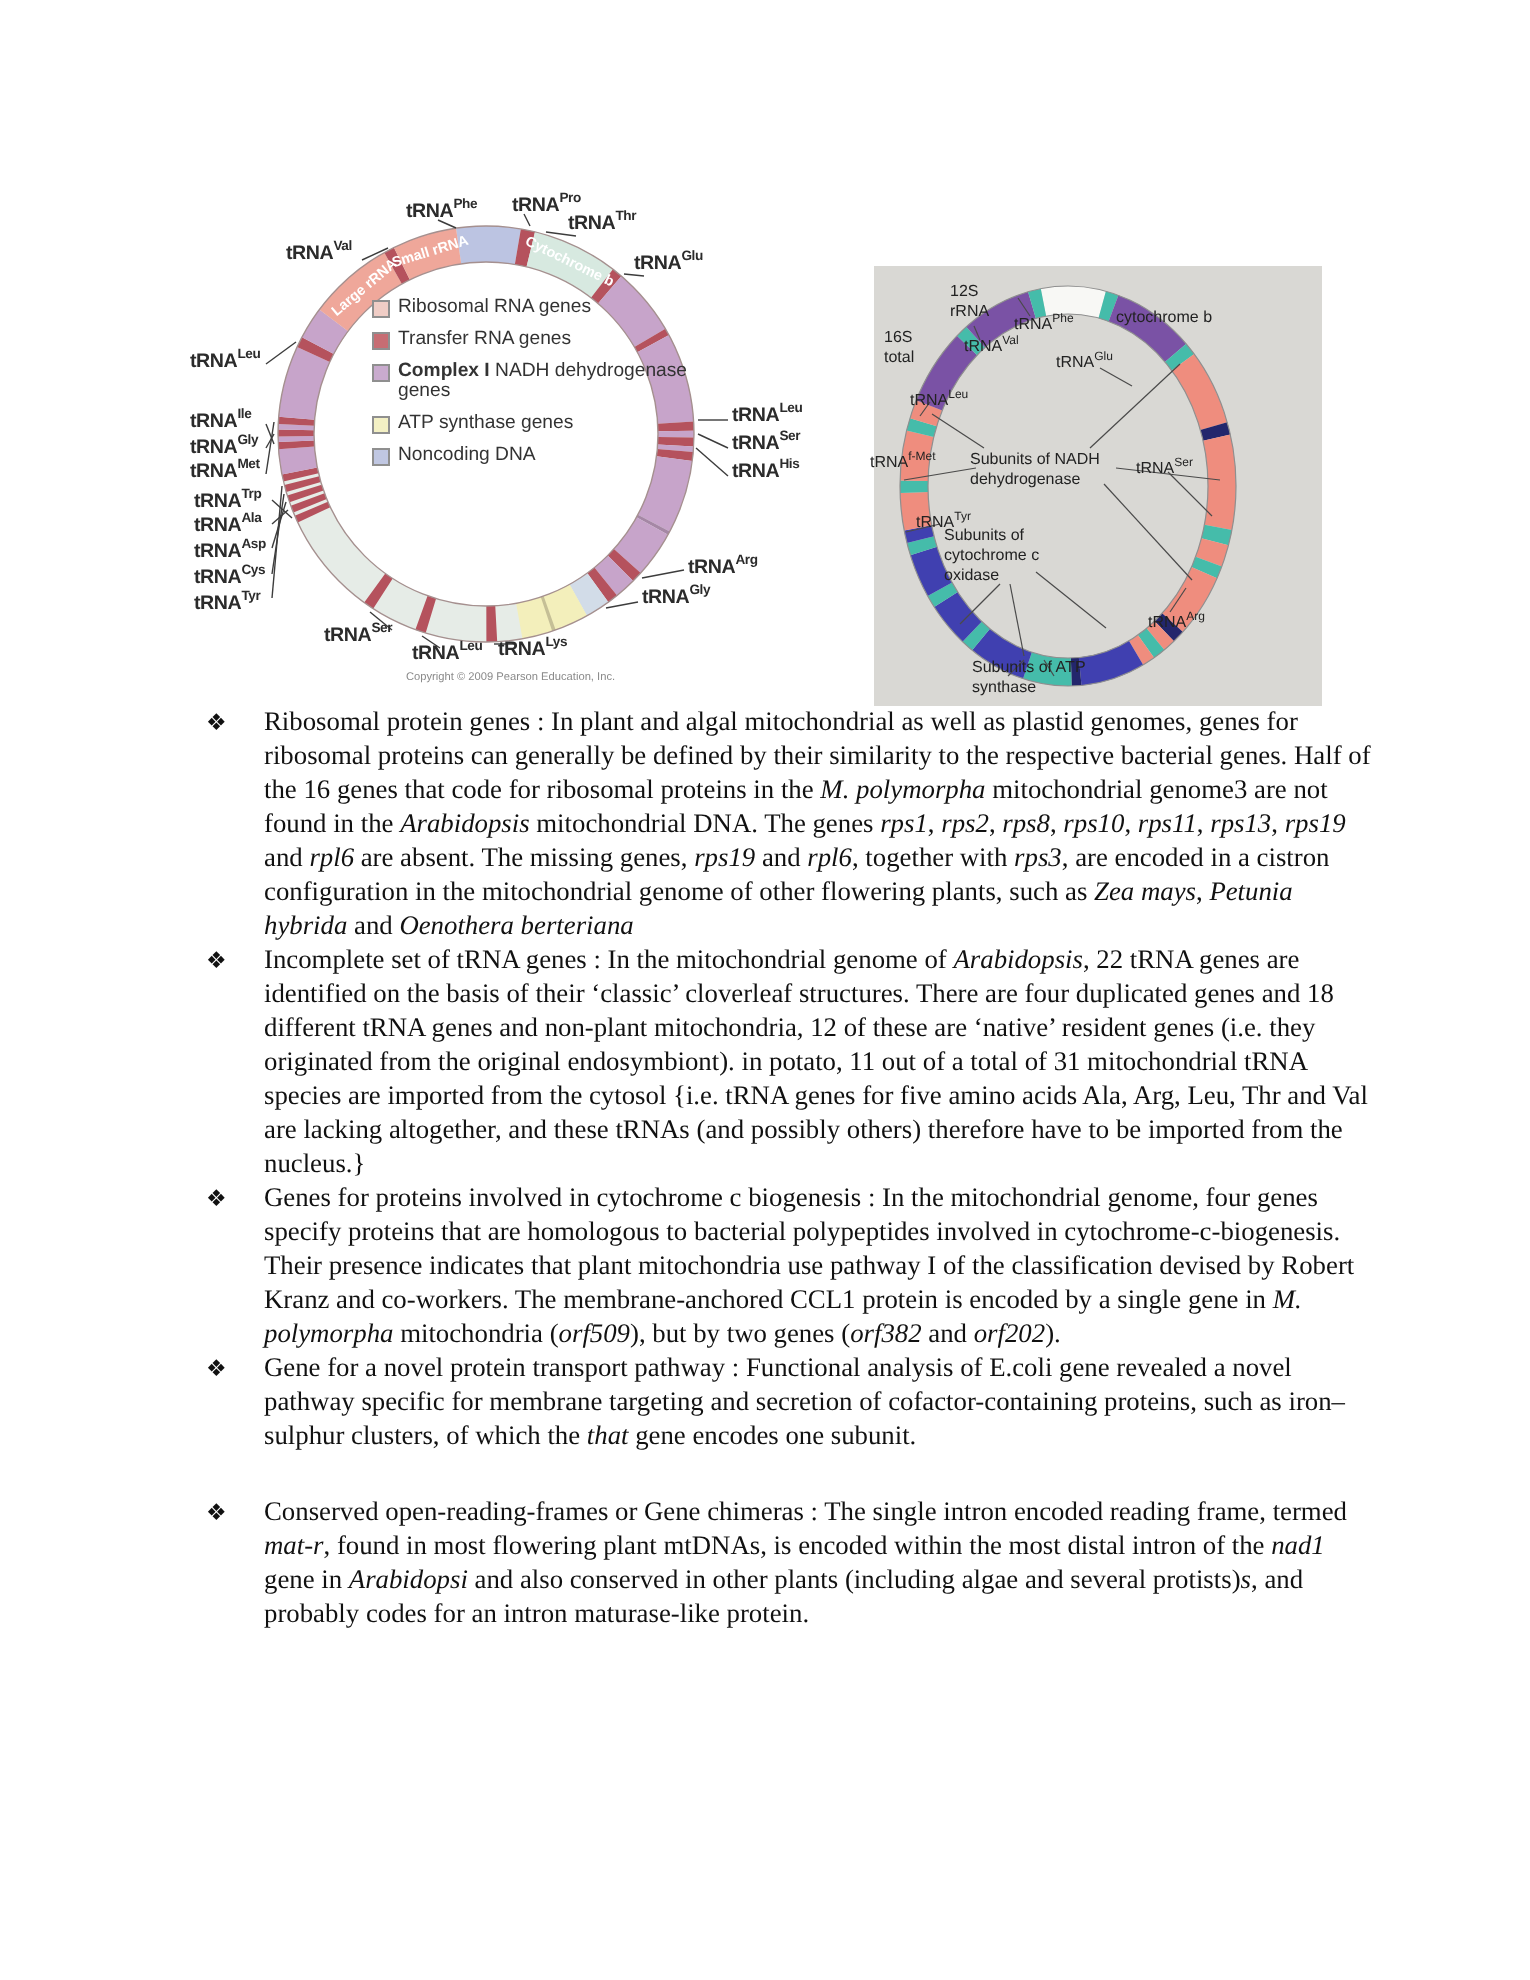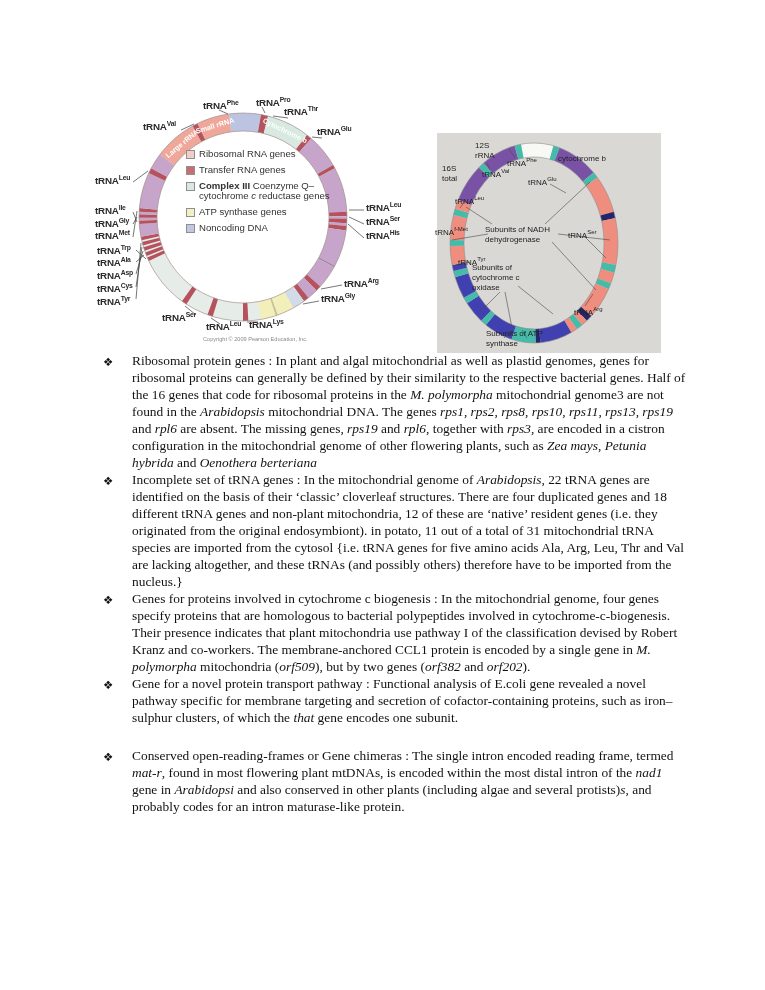--- a/index.html
+++ b/index.html
@@ -145,22 +145,22 @@
   <div class="legend">
     <div class="row">
         <span class="sw" style="background: rgb(240, 205, 198);"></span>
         <span><span>Ribosomal RNA genes</span></span>
       </div>
     <div class="row">
         <span class="sw" style="background: rgb(199, 109, 115);"></span>
         <span><span>Transfer RNA genes</span></span>
       </div>
     <div class="row">
-        <span class="sw" style="background: rgb(217, 233, 224);"></span>
-        <span><span style="font-weight: bold;">Complex III</span><span> Coenzyme Q– cytochrome </span><span style="font-style: italic;">c</span><span> reductase genes</span></span>
+        <span class="sw" style="background: rgb(201, 171, 206);"></span>
+        <span><span style="font-weight: bold;">Complex I</span><span> NADH dehydrogenase genes</span></span>
       </div>
     <div class="row">
         <span class="sw" style="background: rgb(243, 240, 196);"></span>
         <span><span>ATP synthase genes</span></span>
       </div>
     <div class="row">
         <span class="sw" style="background: rgb(192, 199, 226);"></span>
         <span><span>Noncoding DNA</span></span>
       </div>
   </div>

